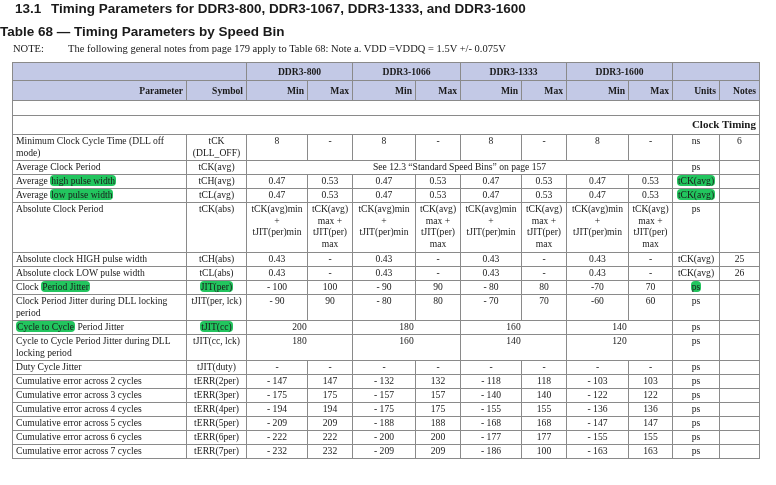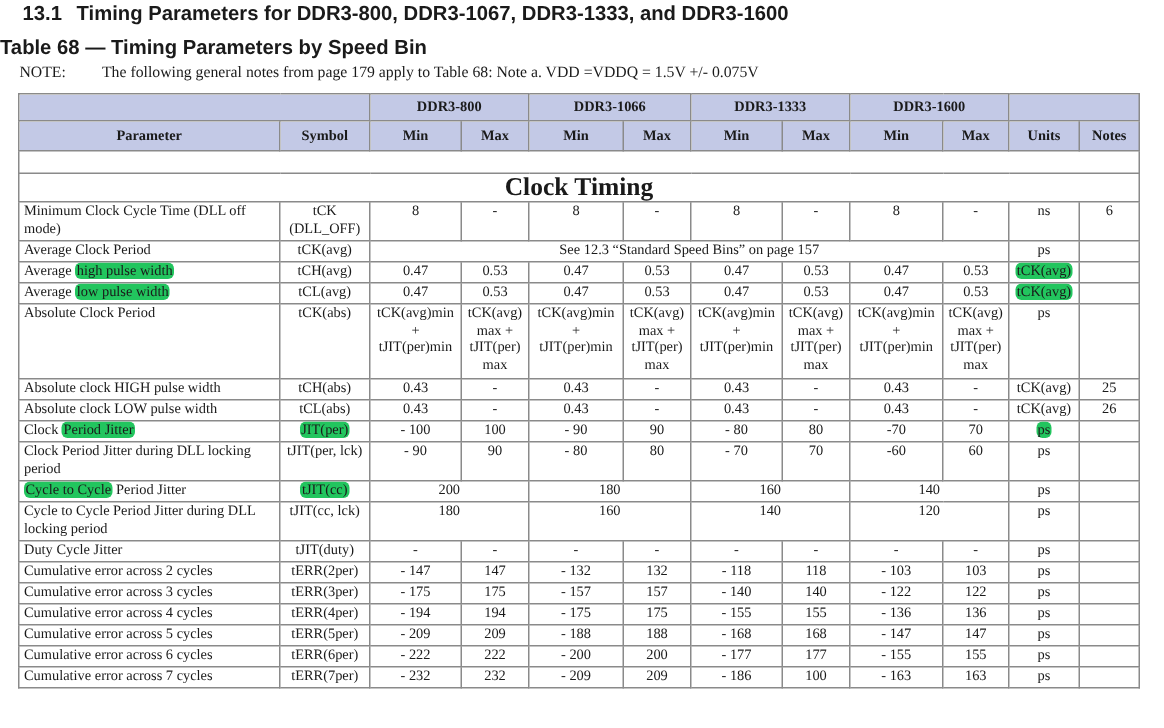--- a/index.html
+++ b/index.html
@@ -7,23 +7,23 @@
   .section-title { position: absolute; left: 15px; top: 1px; font-family: "Liberation Sans", sans-serif; font-weight: bold; font-size: 13.5px; white-space: nowrap; }
   .section-title .num { display: inline-block; width: 36px; }
   .table-title { position: absolute; left: 0; width: 696px; text-align: left; top: 24px; font-family: "Liberation Sans", sans-serif; font-weight: bold; font-size: 13.5px; white-space: nowrap; }
   .note { position: absolute; left: 13px; top: 43px; font-size: 10.5px; white-space: nowrap; }
   .note .lbl { display: inline-block; width: 55px; }
   table.spec { position: absolute; left: 12px; top: 62px; border-collapse: collapse; table-layout: fixed; font-size: 9.6px; line-height: 11.5px; }
   table.spec td, table.spec th { border: 1px solid #8a8a8a; padding: 0 3px; text-align: center; vertical-align: top; overflow: hidden; }
   table.spec th { background: #c3c9e6; font-weight: bold; font-size: 9.6px; vertical-align: middle; }
   table.spec td.left { text-align: left; }
   tr.hdr1 th { height: 17px; margin-left: 27px; }
-  tr.hdr2 th { height: 19px; }
+  tr.hdr2 th { height: 19px; text-align: right; }
   tr.blank td { height: 14px; }
-  tr.sec td { height: 18px; font-size: 17px; font-weight: bold; text-align: center; vertical-align: middle; }
+  tr.sec td { height: 18px; font-size: 11px; font-weight: bold; text-align: right; vertical-align: middle; }
   tr.r1 td { height: 13px; }
   tr.r2 td { height: 25px; }
   tr.r4 td { height: 49px; margin-top: 45px; }
   .hl { background: #22c55e; border-radius: 4px; padding: 0 1px; }
 </style>
 </head>
 <body>
 
 <div class="section-title">
   <span class="num">13.1</span><span>Timing Parameters for DDR3-800, DDR3-1067, DDR3-1333, and DDR3-1600</span>

